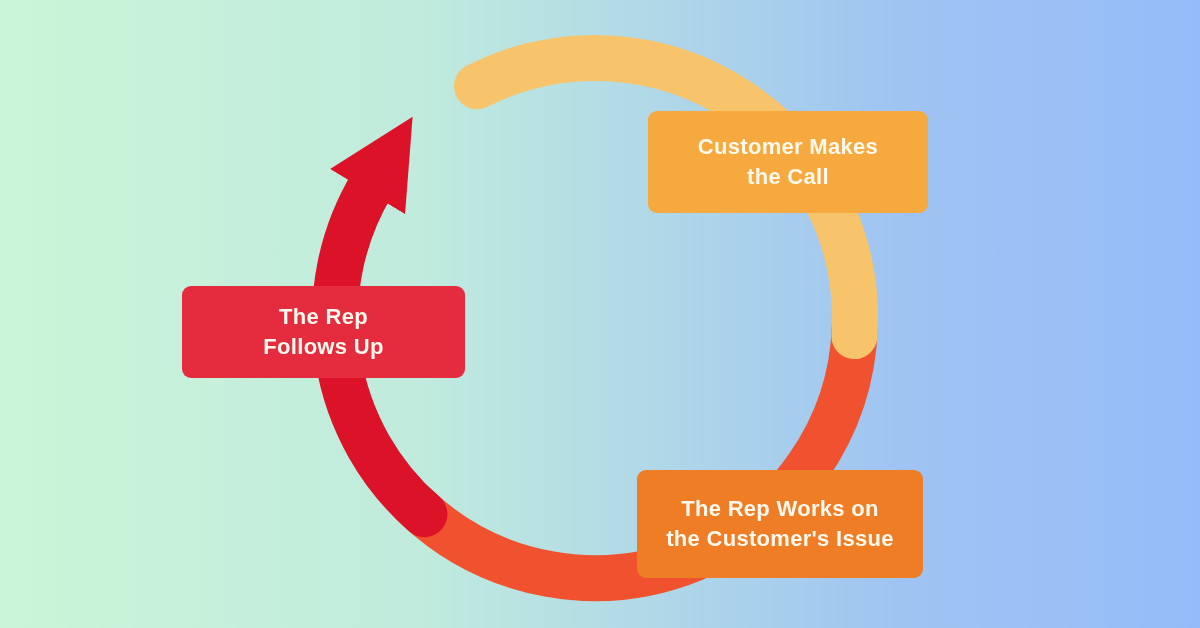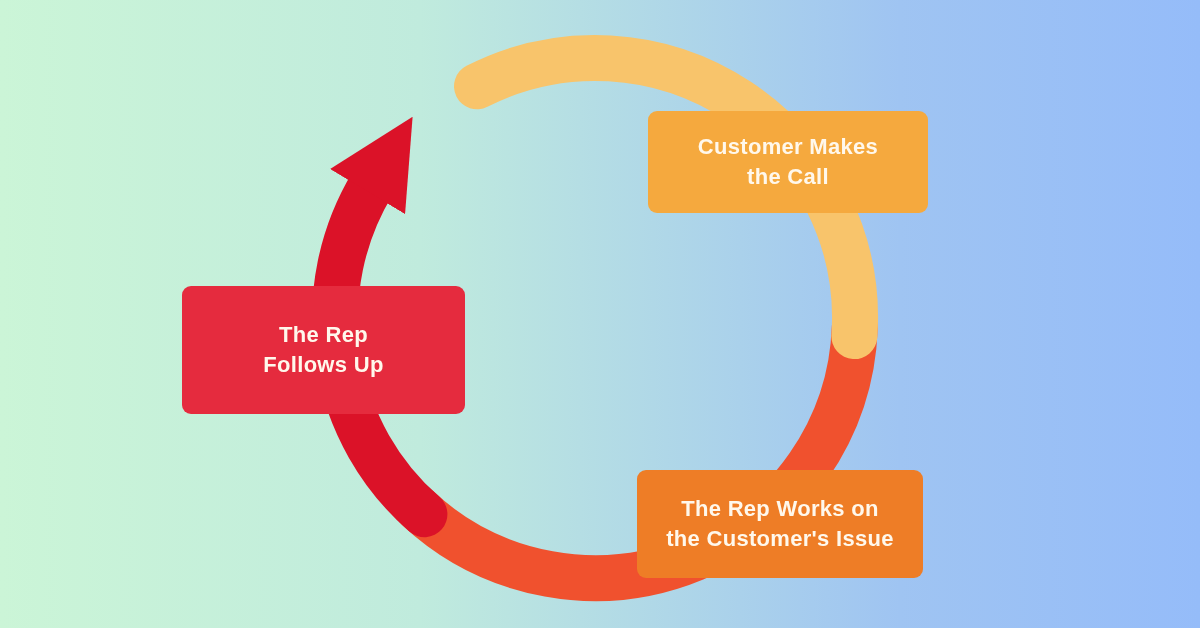--- a/index.html
+++ b/index.html
@@ -44,21 +44,21 @@
   .box-label {
     font-weight: 700;
     font-size: 22px;
     line-height: 30px;
     letter-spacing: 0.3px;
     text-align: center;
     white-space: pre-line;
   }
   #box-call   { left: 648px; top: 111px; width: 280px; height: 102px; }
   #box-work   { left: 637px; top: 470px; width: 286px; height: 108px; }
-  #box-follow { left: 182px; top: 286px; width: 283px; height: 128px; align-items: center; }
+  #box-follow { left: 182px; top: 286px; width: 283px; height: 92px; align-items: center; }
 </style>
 </head>
 <body>
 
 <div class="stage">
 
   <svg class="cycle-svg" viewBox="0 0 1200 628" xmlns="http://www.w3.org/2000/svg">
     <defs>
       <marker id="arrowhead" viewBox="0 0 10 10" refX="1" refY="5" markerWidth="1.9" markerHeight="1.9" orient="auto">
         <path d="M 0 0 L 10 5 L 0 10 Z" fill="#DB1228"></path>

